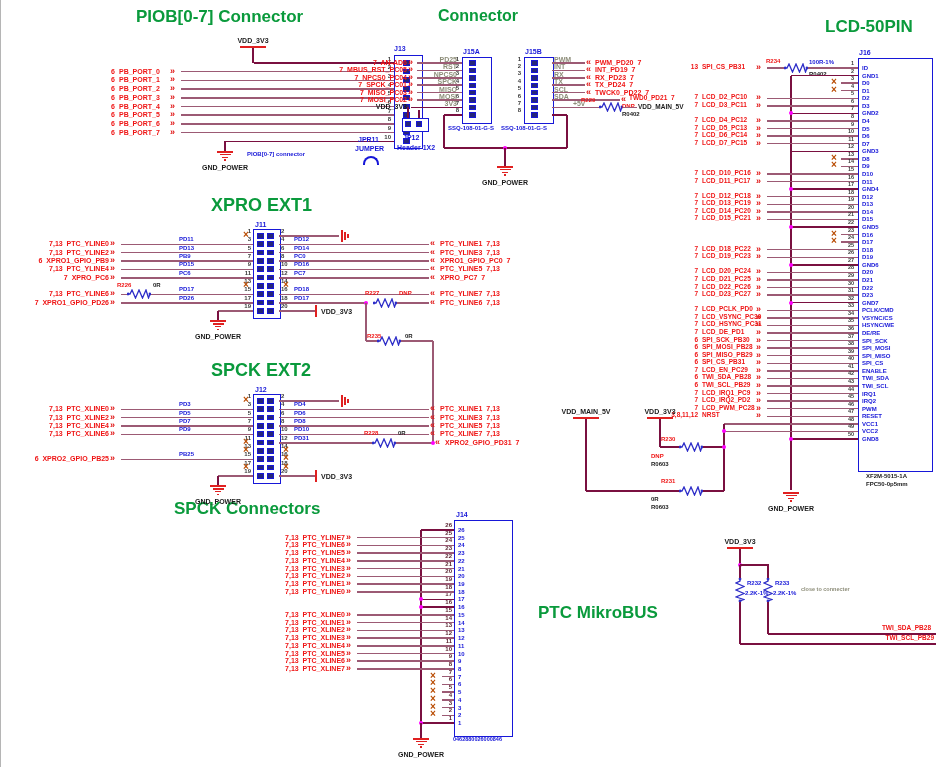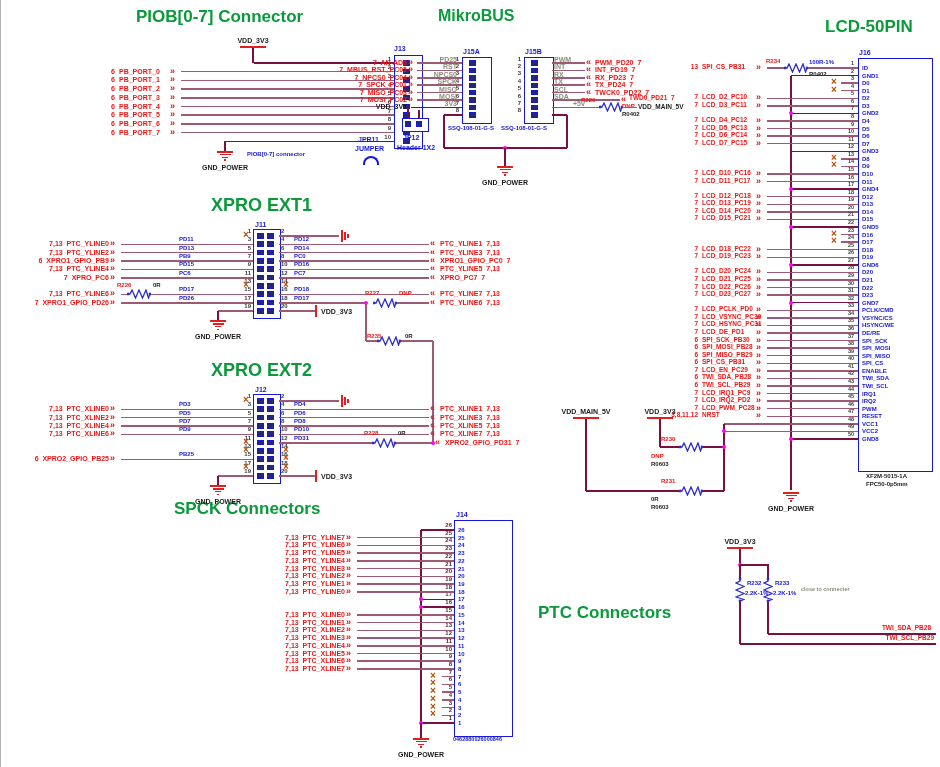--- a/index.html
+++ b/index.html
@@ -21,26 +21,26 @@
   .xm{position:absolute;font-weight:bold;font-size:10px;color:#b84a00;line-height:8px}
   .rbar{position:absolute;background:#e02020}
   .resz{position:absolute;line-height:0}
   .arc{position:absolute;border:2.2px solid #1717d8;border-bottom:none;border-radius:8px 8px 0 0;background:transparent}
 </style>
 </head>
 <body>
 
 <div id="canvas">
   <div class="title" style="left:135px;top:8px;font-size:17px">PIOB[0-7] Connector</div>
-  <div class="title" style="left:437px;top:8px;font-size:16px">MikroBUS</div>
+  <div class="title" style="left:437px;top:8px;font-size:16px">Connector</div>
   <div class="title" style="left:824px;top:18px;font-size:17px">LCD-50PIN</div>
   <div class="title" style="left:210px;top:196px;font-size:18px">XPRO EXT1</div>
-  <div class="title" style="left:210px;top:361px;font-size:18px">XPRO EXT2</div>
+  <div class="title" style="left:210px;top:361px;font-size:18px">SPCK EXT2</div>
   <div class="title" style="left:173px;top:500px;font-size:17px">SPCK Connectors</div>
-  <div class="title" style="left:537px;top:604px;font-size:17px">PTC Connectors</div>
+  <div class="title" style="left:537px;top:604px;font-size:17px">PTC MikroBUS</div>
 <div class="nl blue" style="left: 393px; top: 45px;">J13</div>
     <div class="cbox" style="left: 393px; top: 55px; width: 27px; height: 92px;"></div>
     <div class="psq" style="left: 402px; top: 60px;"></div>
     <div class="pn tr" style="left: 370px; top: 55.5px; width: 20px;">1</div>
     <div class="psq" style="left: 402px; top: 68.7px;"></div>
     <div class="pn tr" style="left: 370px; top: 64.2px; width: 20px;">2</div>
     <div class="psq" style="left: 402px; top: 77.4px;"></div>
     <div class="pn tr" style="left: 370px; top: 72.9px; width: 20px;">3</div>
     <div class="psq" style="left: 402px; top: 86.1px;"></div>
     <div class="pn tr" style="left: 370px; top: 81.6px; width: 20px;">4</div>

